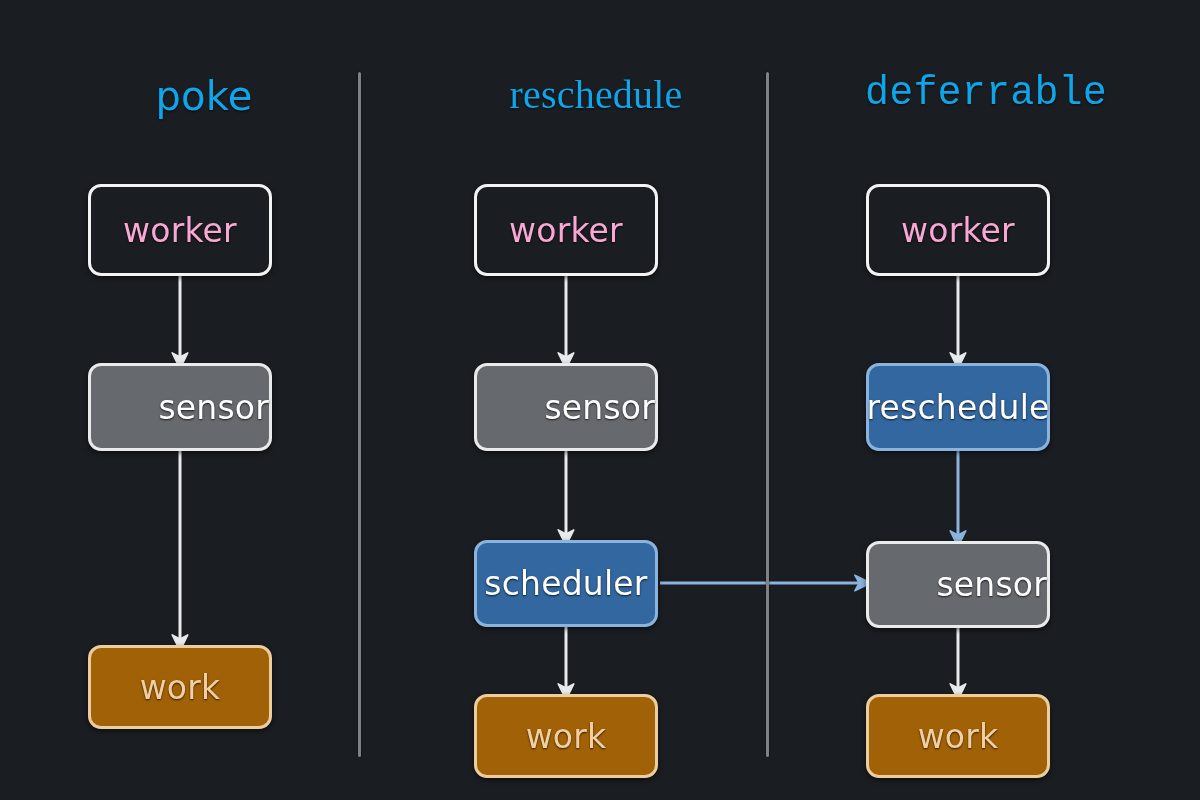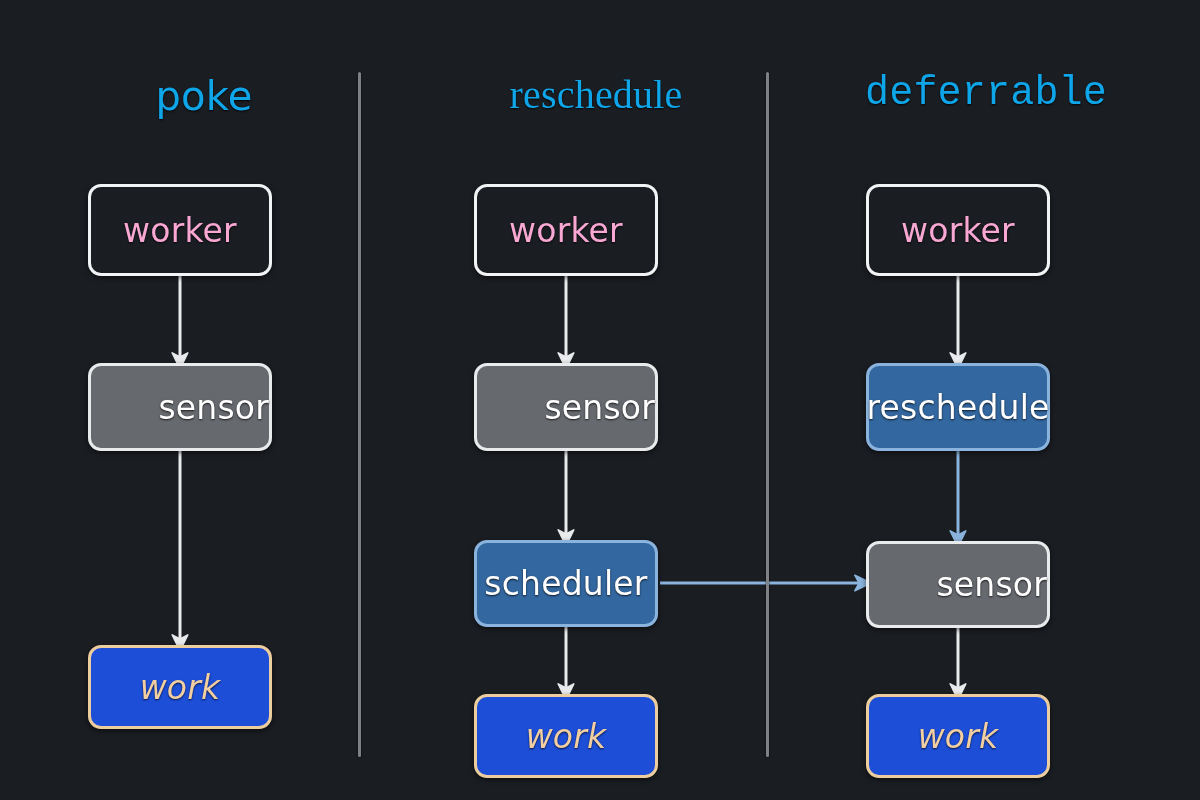--- a/index.html
+++ b/index.html
@@ -74,24 +74,23 @@
     border-color: #e9eaec;
     color: #ffffff;
     justify-content: flex-end;
   }
   .node.kind-service {
     background: #33679f;
     border-color: #8ab4dd;
     color: #ffffff;
   }
   .node.kind-work {
-    background: #1d4ed8;
+    background: #a16207;
     border-color: #eccd9e;
     color: #f2cfa2;
-    font-style: italic;
   }
 
   
   .edge-svg {
     position: absolute;
     left: 0;
     top: 0;
     width: 1200px;
     height: 800px;
     overflow: visible;

